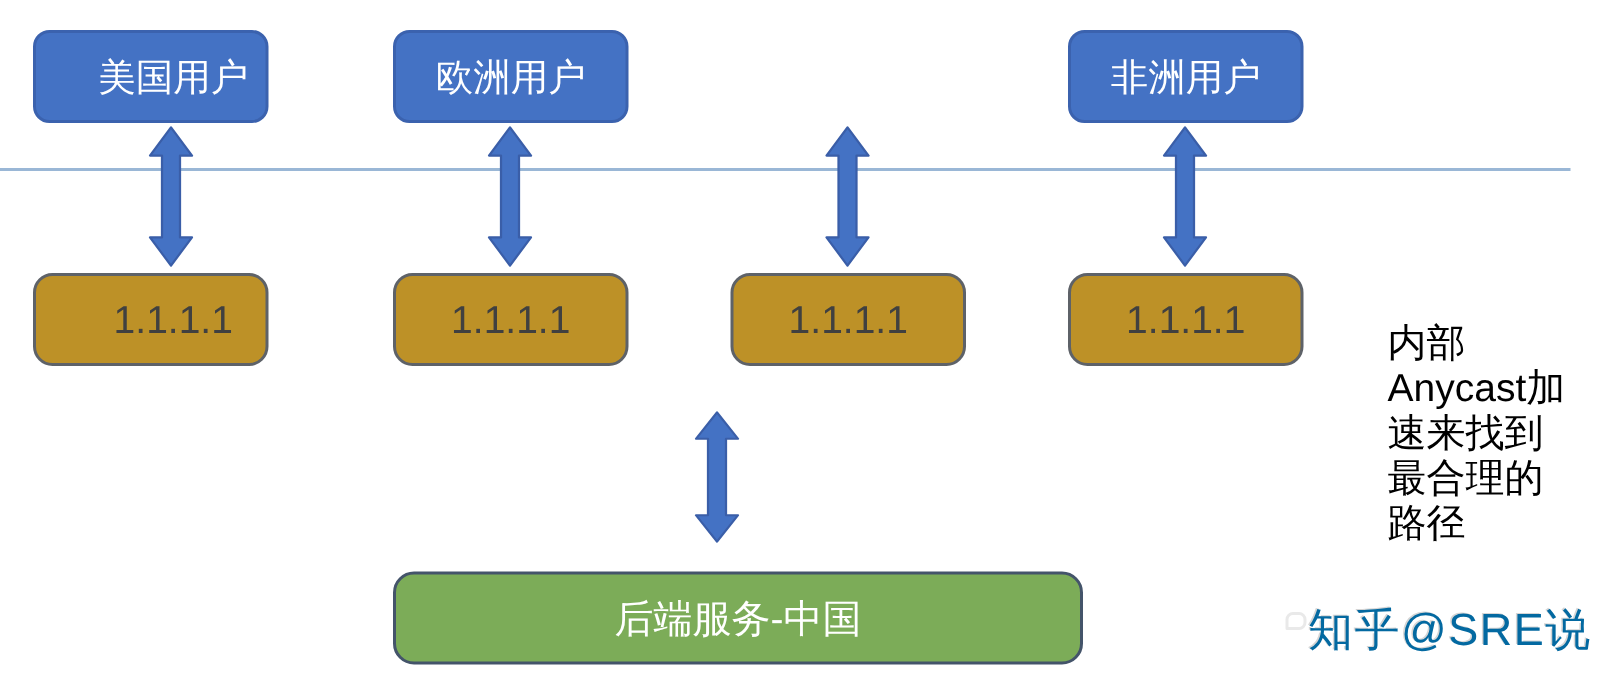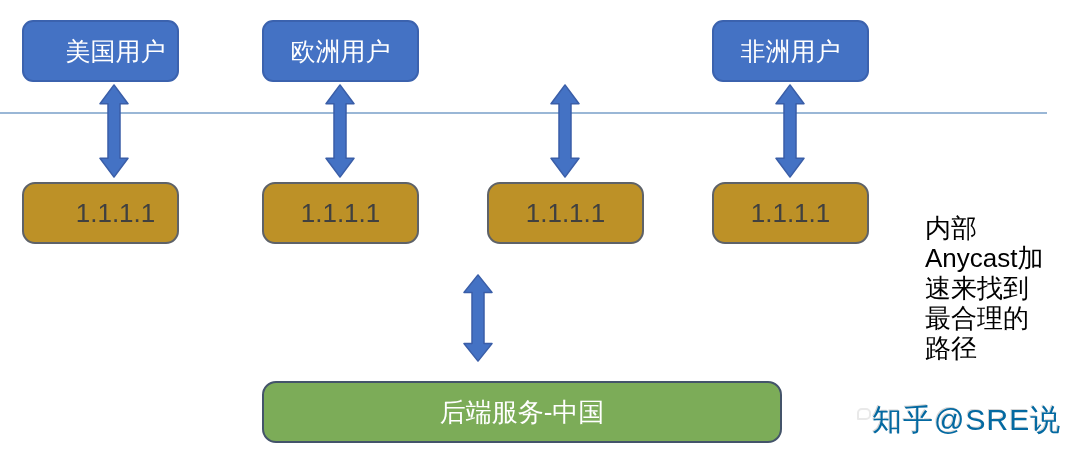--- a/index.html
+++ b/index.html
@@ -45,21 +45,21 @@
     top: 182px;
     background: #bd9127;
     border: 2px solid #5e6268;
     border-radius: 13px;
     color: #404040;
     font-size: 26px;
   }
   .backend-box {
     left: 262px;
     top: 381px;
-    width: 520px;
+    width: 460px;
     height: 62px;
     background: #7cac58;
     border: 2px solid #44546a;
     border-radius: 14px;
     color: #ffffff;
     font-size: 26px;
   }
   .col-1 { left: 22px; padding-left: 30px; }
   .col-2 { left: 262px; }
   .col-3 { left: 487px; }

